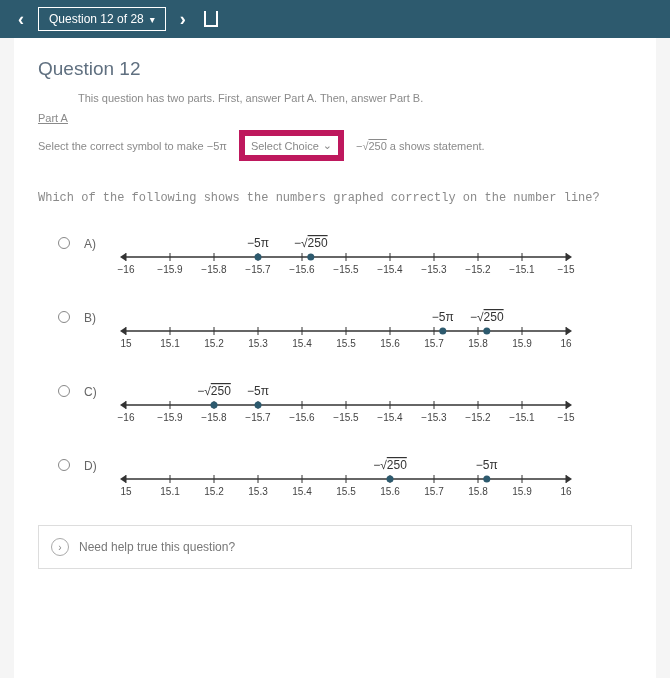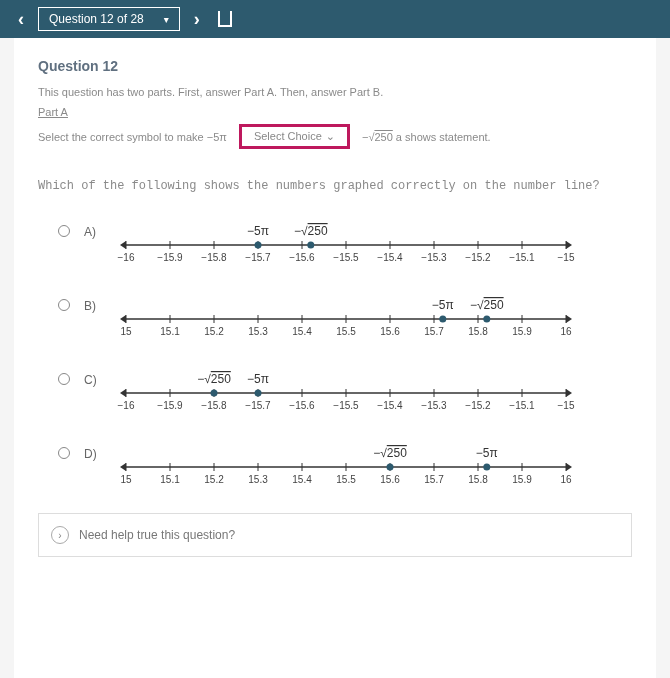--- a/index.html
+++ b/index.html
@@ -25,21 +25,21 @@
       cursor: pointer;
       padding: 4px 6px;
     }
     .question-selector {
       border: 1px solid #fff;
       color: #fff;
       padding: 4px 10px;
       font-size: 12px;
       display: flex;
       align-items: center;
-      gap: 20px;
+      gap: 6px;
       cursor: pointer;
     }
     .dropdown-caret { font-size: 10px; }
     .flag-icon {
       width: 14px;
       height: 16px;
       border: 2px solid #fff;
       border-top: none;
       position: relative;
       margin-left: 4px;
@@ -47,50 +47,51 @@
     }
     .content {
       background: #fff;
       margin: 0 14px;
       padding: 20px 24px;
       height: calc(100% - 38px);
       overflow: auto;
       color: #555;
     }
     .q-title {
-      font-size: 14px;
+      font-size: 19px;
       color: #607080;
-      font-weight: 700;
+      font-weight: 400;
       margin-bottom: 12px;
     }
     .instructions {
       font-size: 11px;
       color: #8a8a8a;
       margin-bottom: 8px;
+      margin-left: 40px;
     }
     .part-label {
       font-size: 11px;
       color: #8a8a8a;
       margin-bottom: 6px;
       text-decoration: underline;
     }
     .part-a-text {
       font-size: 11px;
       color: #8a8a8a;
       display: flex;
       align-items: center;
       gap: 12px;
       flex-wrap: wrap;
       margin-bottom: 30px;
     }
     .select-choice {
-      border: 3px solid #be185d;
-      padding: 3px 12px;
+      border: 6px solid #be185d;
+      padding: 3px 6px;
       display: inline-flex;
-      align-items: flex-start;
+      align-items: flex-end;
       gap: 4px;
       cursor: pointer;
       color: #888;
       font-size: 11px;
     }
     .sqrt {
       text-decoration: overline;
     }
     .part-b-q {
       font-size: 12px;

